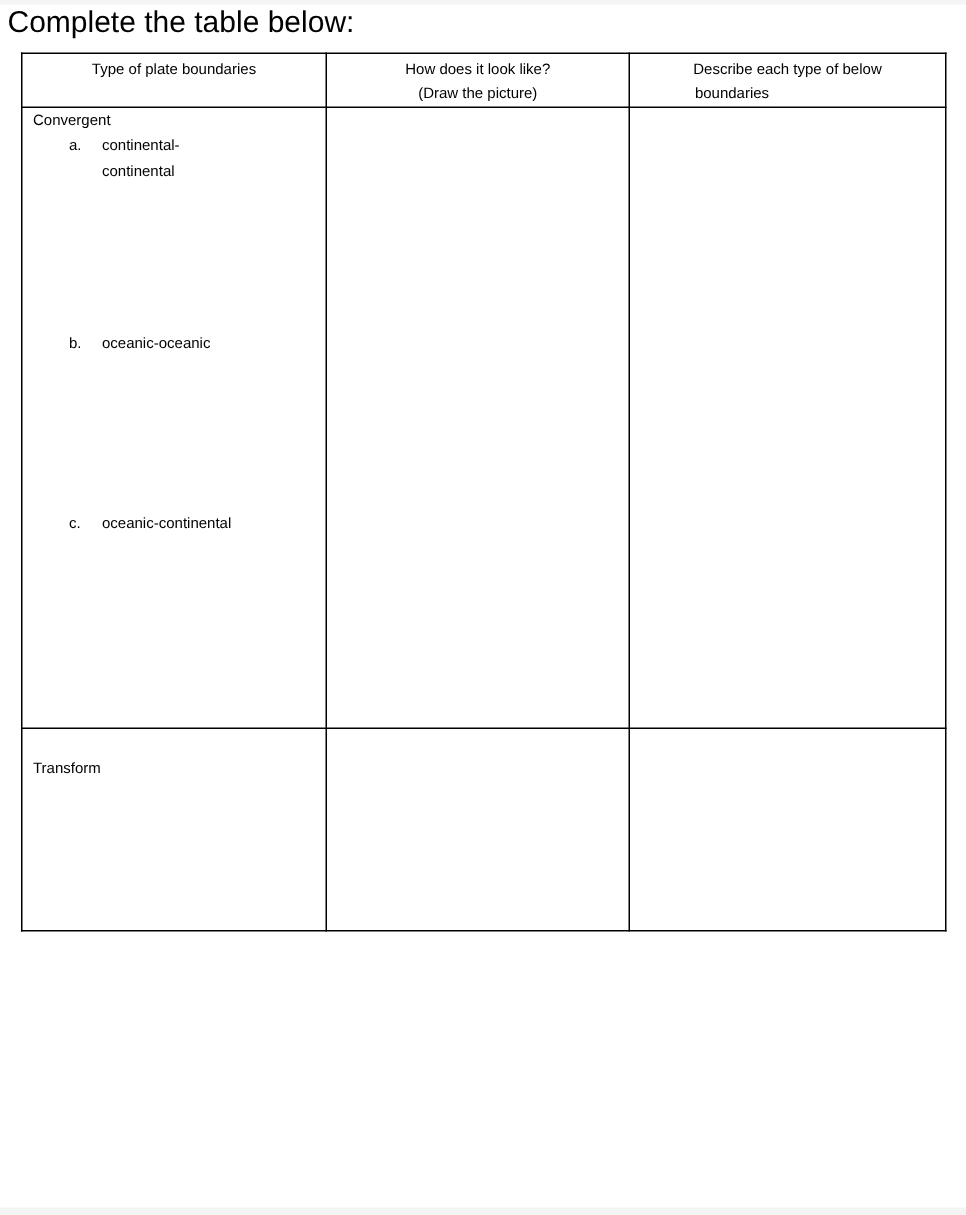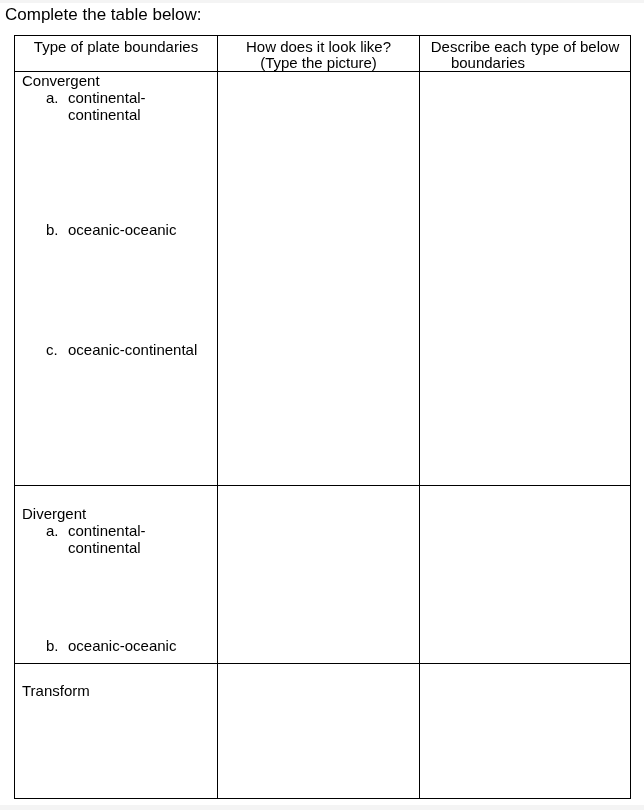--- a/index.html
+++ b/index.html
@@ -26,37 +26,37 @@
     left: 0;
     width: 100%;
     background: #f4f4f4;
   }
   .edge-strip.top { top: 0; height: 3px; }
   .edge-strip.bottom { bottom: 0; height: 5px; }
   .instruction {
     position: absolute;
     left: 5px;
     top: 6px;
-    font-size: 17px;
+    font-size: 20px;
     line-height: 18px;
   }
   table.worksheet {
     position: absolute;
     left: 14px;
     top: 35px;
     width: 616px;
     border-collapse: collapse;
     table-layout: fixed;
   }
   .worksheet th,
   .worksheet td {
     border: 1px solid #000000;
     vertical-align: top;
     padding: 0;
-    font-size: 15px;
+    font-size: 10px;
     font-weight: normal;
   }
   .worksheet thead tr { height: 33px; }
   .worksheet th {
     text-align: center;
     line-height: 16px;
     padding-top: 3px;
   }
   .hdr-line { white-space: nowrap; }
   .hdr-line.shift-left {
@@ -97,21 +97,21 @@
       <col style="width:202px">
       <col style="width:211px">
     </colgroup>
     <thead>
       <tr>
         <th>
           <div class="hdr-line">Type of plate boundaries</div>
         </th>
         <th>
           <div class="hdr-line">How does it look like?</div>
-          <div class="hdr-line">(Type the picture)</div>
+          <div class="hdr-line">(Draw the picture)</div>
         </th>
         <th>
           <div class="hdr-line">Describe each type of below</div>
           <div class="hdr-line shift-left">boundaries</div>
         </th>
       </tr>
     </thead>
     <tbody>
       <tr class="row-convergent">
         <td class="type-cell">
@@ -132,40 +132,20 @@
           <div class="item gap-r0c">
             <span class="marker">c.</span>
             <span class="itext">
               <div>oceanic-continental</div>
             </span>
           </div>
         </td>
         <td></td>
         <td></td>
       </tr>
-      <tr class="row-divergent">
-        <td class="type-cell">
-          <div class="type-label m-r1">Divergent</div>
-          <div class="item">
-            <span class="marker">a.</span>
-            <span class="itext">
-              <div>continental-</div>
-              <div>continental</div>
-            </span>
-          </div>
-          <div class="item gap-r1b">
-            <span class="marker">b.</span>
-            <span class="itext">
-              <div>oceanic-oceanic</div>
-            </span>
-          </div>
-        </td>
-        <td></td>
-        <td></td>
-      </tr>
       <tr class="row-transform">
         <td class="type-cell">
           <div class="type-label m-r2">Transform</div>
         </td>
         <td></td>
         <td></td>
       </tr>
     </tbody>
   </table>
 

